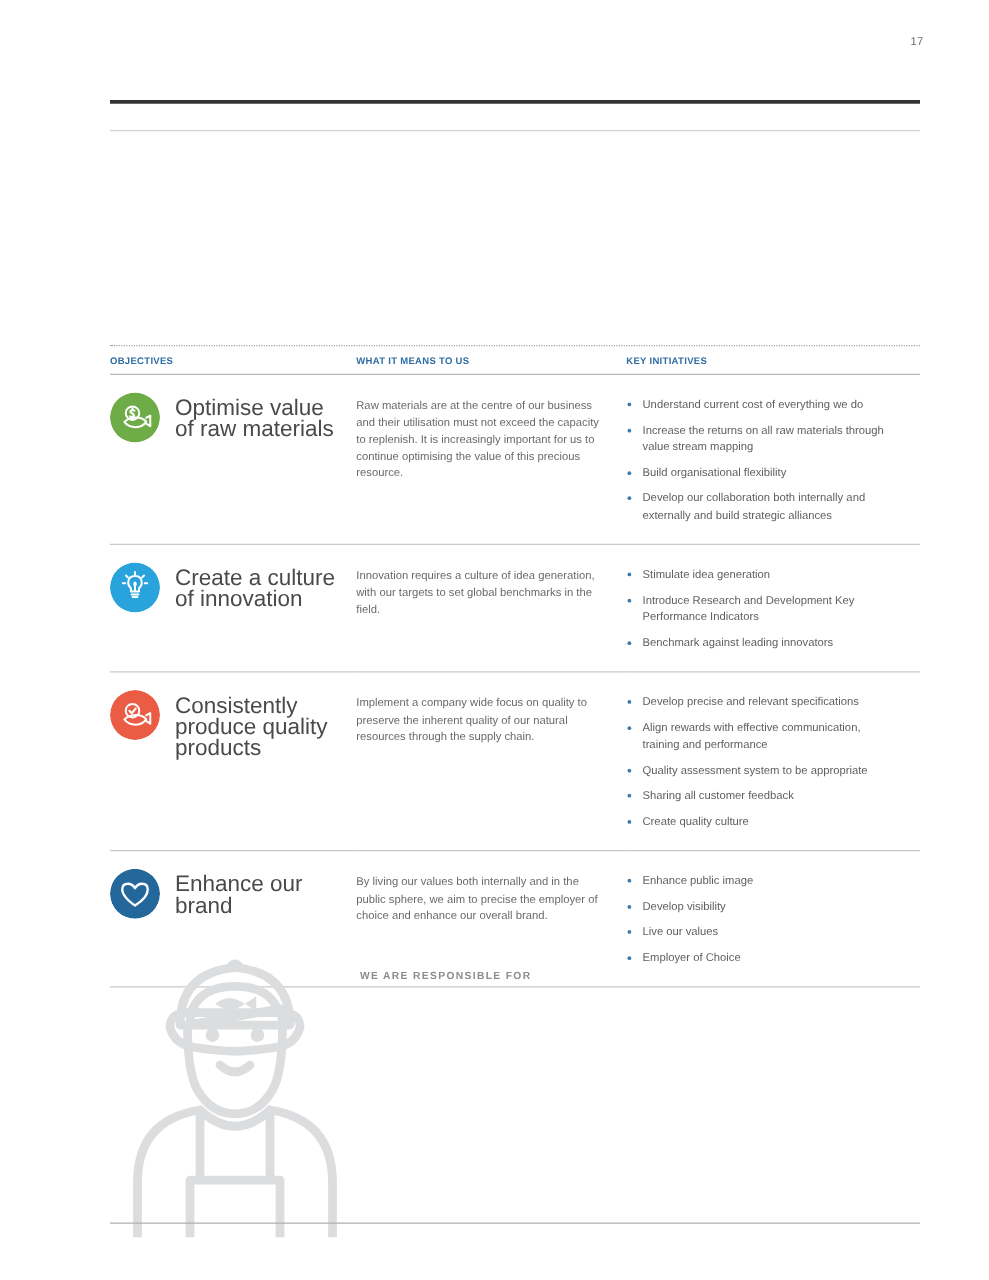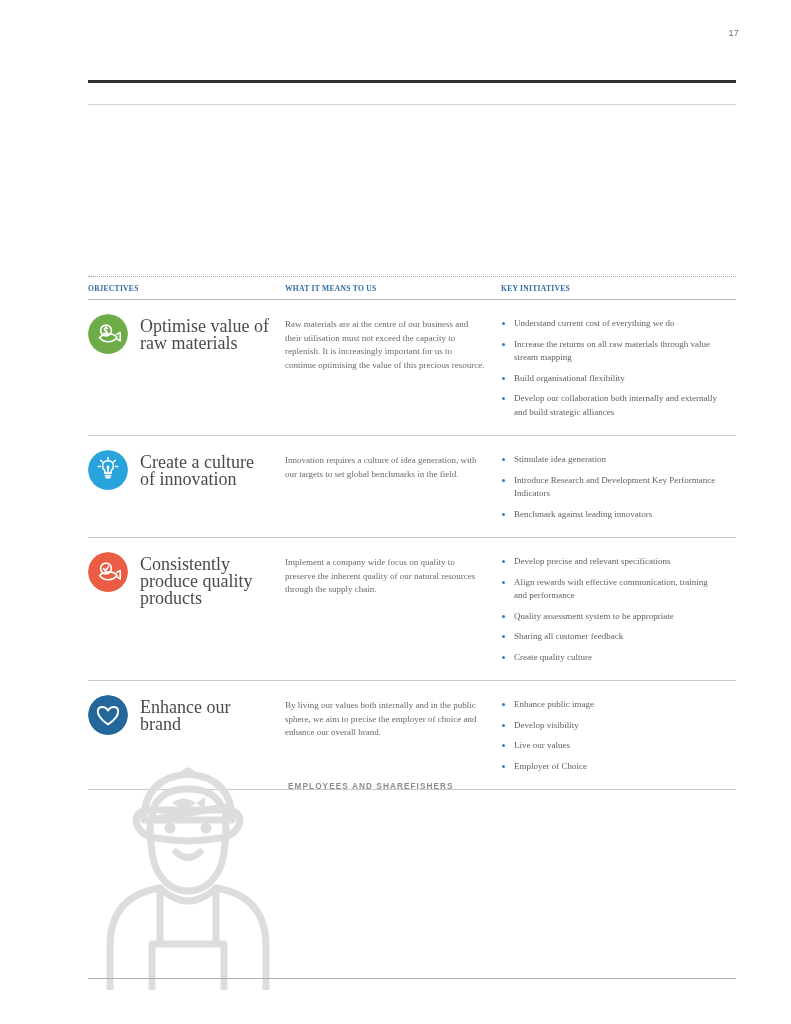--- a/index.html
+++ b/index.html
@@ -57,21 +57,20 @@
     line-height: 14.5px;
     color: #58595b;
   }
 
   
   .table-wrap {
     position: absolute;
     left: 88px;
     top: 276px;
     width: 648px;
-    font-family: Liberation Serif, serif;
   }
 
   .dotted-top {
     width: 100%;
     height: 0;
     border-top: 1.4px dotted #9aa7b4;
     margin-bottom: 7px;
   }
 
   table.objectives {
@@ -391,18 +390,18 @@
         </g>
 
         <circle cx="82" cy="88" r="5.5" fill="#dcdddf"></circle>
         <circle cx="118" cy="88" r="5.5" fill="#dcdddf"></circle>
 
         <path d="M84 63 q11 -9 24 0 q-11 9 -24 0 Z M108 63 l9 -6 v12 Z" fill="#dcdddf"></path>
       </svg>
     </div>
 
     <div class="hero-stat">
-      <div class="stat-caption">EMPLOYEES AND SHAREFISHERS</div>
+      <div class="stat-eyebrow">WE ARE RESPONSIBLE FOR</div>
     </div>
   </div>
 
   <div class="rule-bottom"></div>
 </div>
 
 </body></html>

